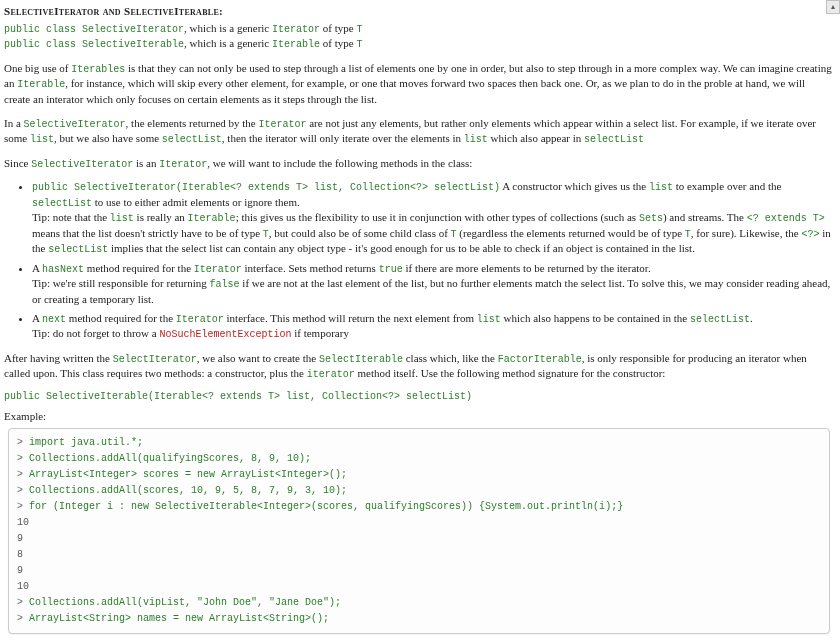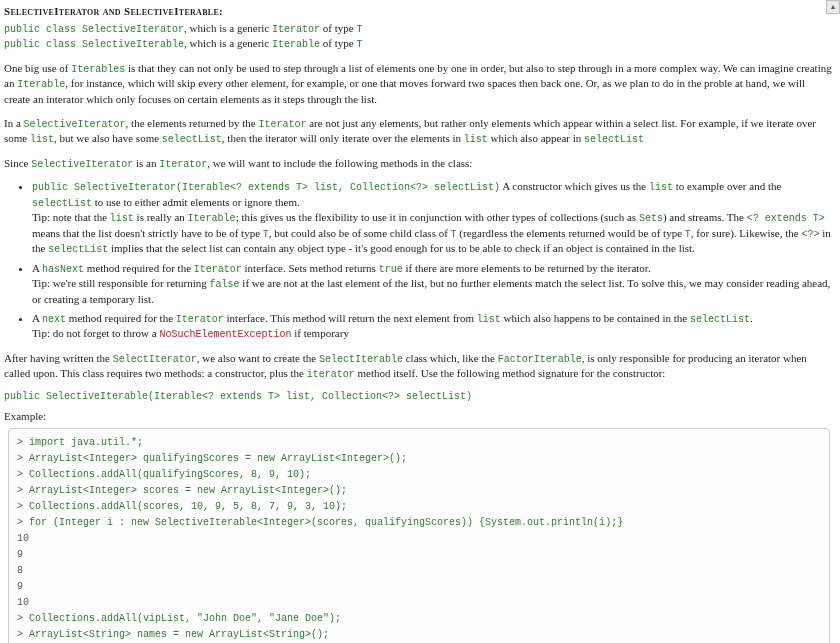--- a/index.html
+++ b/index.html
@@ -75,21 +75,20 @@
   <p>
     <span>After having written the </span><span class="code">SelectIterator</span><span>, we also want to create the </span><span class="code">SelectIterable</span><span> class which, like the </span><span class="code">FactorIterable</span><span>, is only responsible for producing an iterator when called upon. This class requires two methods: a constructor, plus the </span><span class="code">iterator</span><span> method itself. Use the following method signature for the constructor:</span>
   </p>
 
   <div class="code">public SelectiveIterable(Iterable&lt;? extends T&gt; list, Collection&lt;?&gt; selectList)</div>
 
   <p class="example-label">Example:</p>
 
   <div class="codebox">
     <div><span class="p">&gt;</span> <span class="g">import java.util.*;</span></div>
-    <div><span class="p">&gt;</span> <span class="g">ArrayList&lt;Integer&gt; qualifyingScores = new ArrayList&lt;Integer&gt;();</span></div>
     <div><span class="p">&gt;</span> <span class="g">Collections.addAll(qualifyingScores, 8, 9, 10);</span></div>
     <div><span class="p">&gt;</span> <span class="g">ArrayList&lt;Integer&gt; scores = new ArrayList&lt;Integer&gt;();</span></div>
     <div><span class="p">&gt;</span> <span class="g">Collections.addAll(scores, 10, 9, 5, 8, 7, 9, 3, 10);</span></div>
     <div><span class="p">&gt;</span> <span class="g">for (Integer i : new SelectiveIterable&lt;Integer&gt;(scores, qualifyingScores)) {System.out.println(i);}</span></div>
     <div class="o">10</div>
     <div class="o">9</div>
     <div class="o">8</div>
     <div class="o">9</div>
     <div class="o">10</div>
     <div><span class="p">&gt;</span> <span class="g">Collections.addAll(vipList, "John Doe", "Jane Doe");</span></div>

